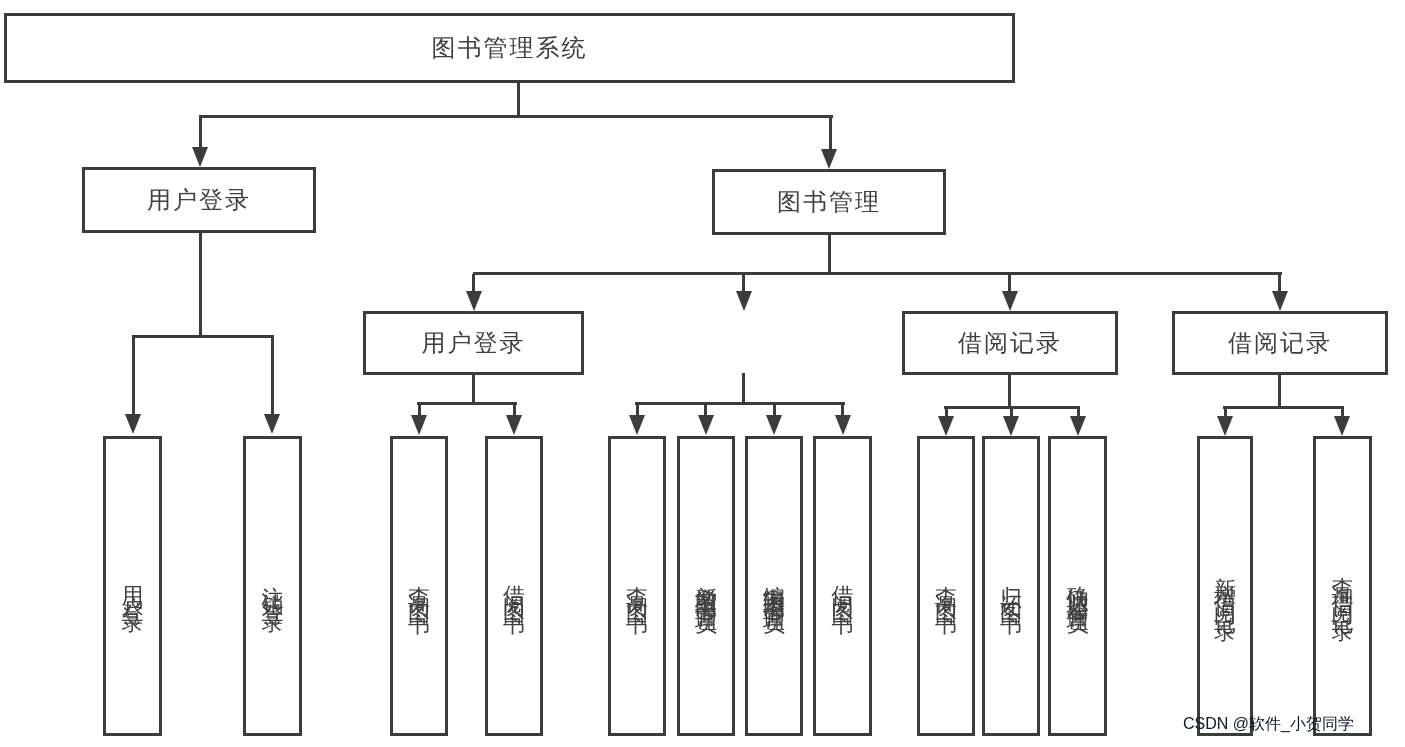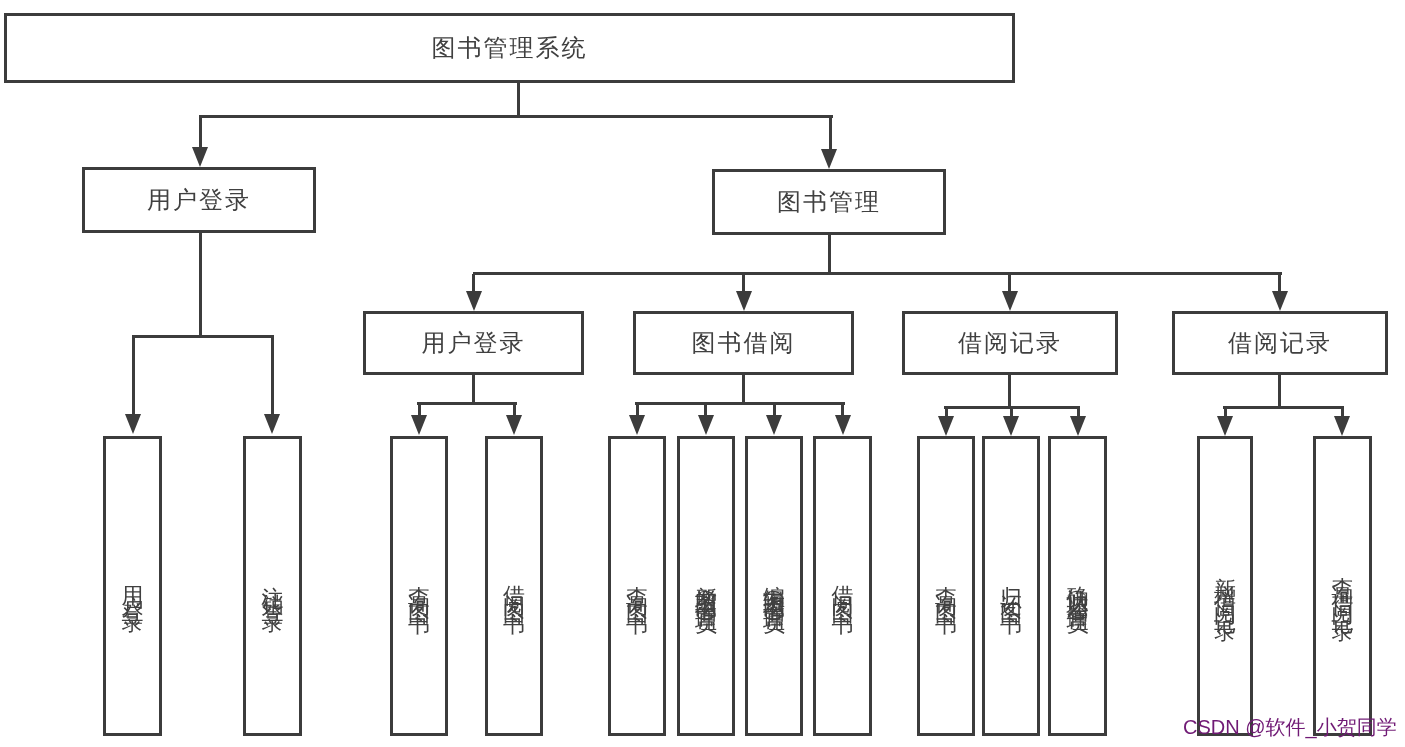--- a/index.html
+++ b/index.html
@@ -54,23 +54,23 @@
     position:absolute;
     width:0;height:0;
     border-left:8px solid transparent;
     border-right:8px solid transparent;
     border-top:20px solid var(--line);
     z-index:1;
   }
   #watermark{
     position:absolute;
     left:1183px;top:714px;
-    font-size:20px;
+    font-size:16px;
     font-weight:500;
-    color:#701a75;
+    color:#0f172a;
     white-space:nowrap;
     z-index:3;
   }
 </style>
 </head>
 <body>
 
 <div id="stage">
 
   <div class="hbox" style="left:4px;top:13px;width:1011px;height:70px;">图书管理系统</div>
@@ -97,21 +97,20 @@
   <i class="ln" style="left:472px;top:274px;width:3px;height:18px;"></i>
   <i class="ah" style="left:466px;top:291px;"></i>
   <i class="ln" style="left:742px;top:274px;width:3px;height:18px;"></i>
   <i class="ah" style="left:736px;top:291px;"></i>
   <i class="ln" style="left:1008px;top:274px;width:3px;height:18px;"></i>
   <i class="ah" style="left:1002px;top:291px;"></i>
   <i class="ln" style="left:1278px;top:274px;width:3px;height:18px;"></i>
   <i class="ah" style="left:1272px;top:291px;"></i>
 
   <div class="hbox" style="left:363px;top:311px;width:221px;height:64px;">用户登录</div>
-  <div class="hbox" style="left:633px;top:311px;width:221px;height:64px;">图书借阅</div>
   <div class="hbox" style="left:902px;top:311px;width:216px;height:64px;">借阅记录</div>
   <div class="hbox" style="left:1172px;top:311px;width:216px;height:64px;">借阅记录</div>
 
   <i class="ln" style="left:472px;top:373px;width:3px;height:31px;"></i>
   <i class="ln" style="left:417px;top:402px;width:100px;height:3px;"></i>
   <i class="ln" style="left:418px;top:404px;width:3px;height:12px;"></i>
   <i class="ah" style="left:411px;top:415px;"></i>
   <i class="ln" style="left:513px;top:404px;width:3px;height:12px;"></i>
   <i class="ah" style="left:506px;top:415px;"></i>
 

